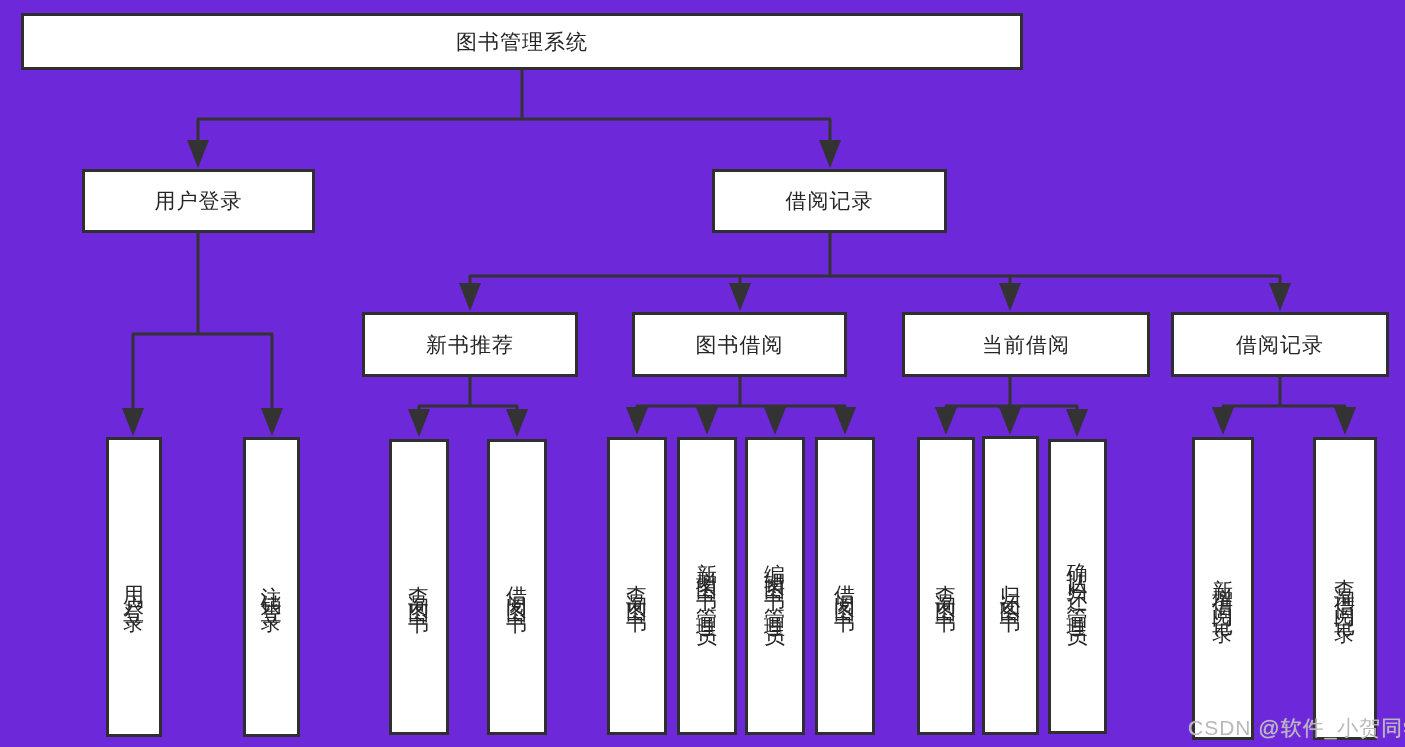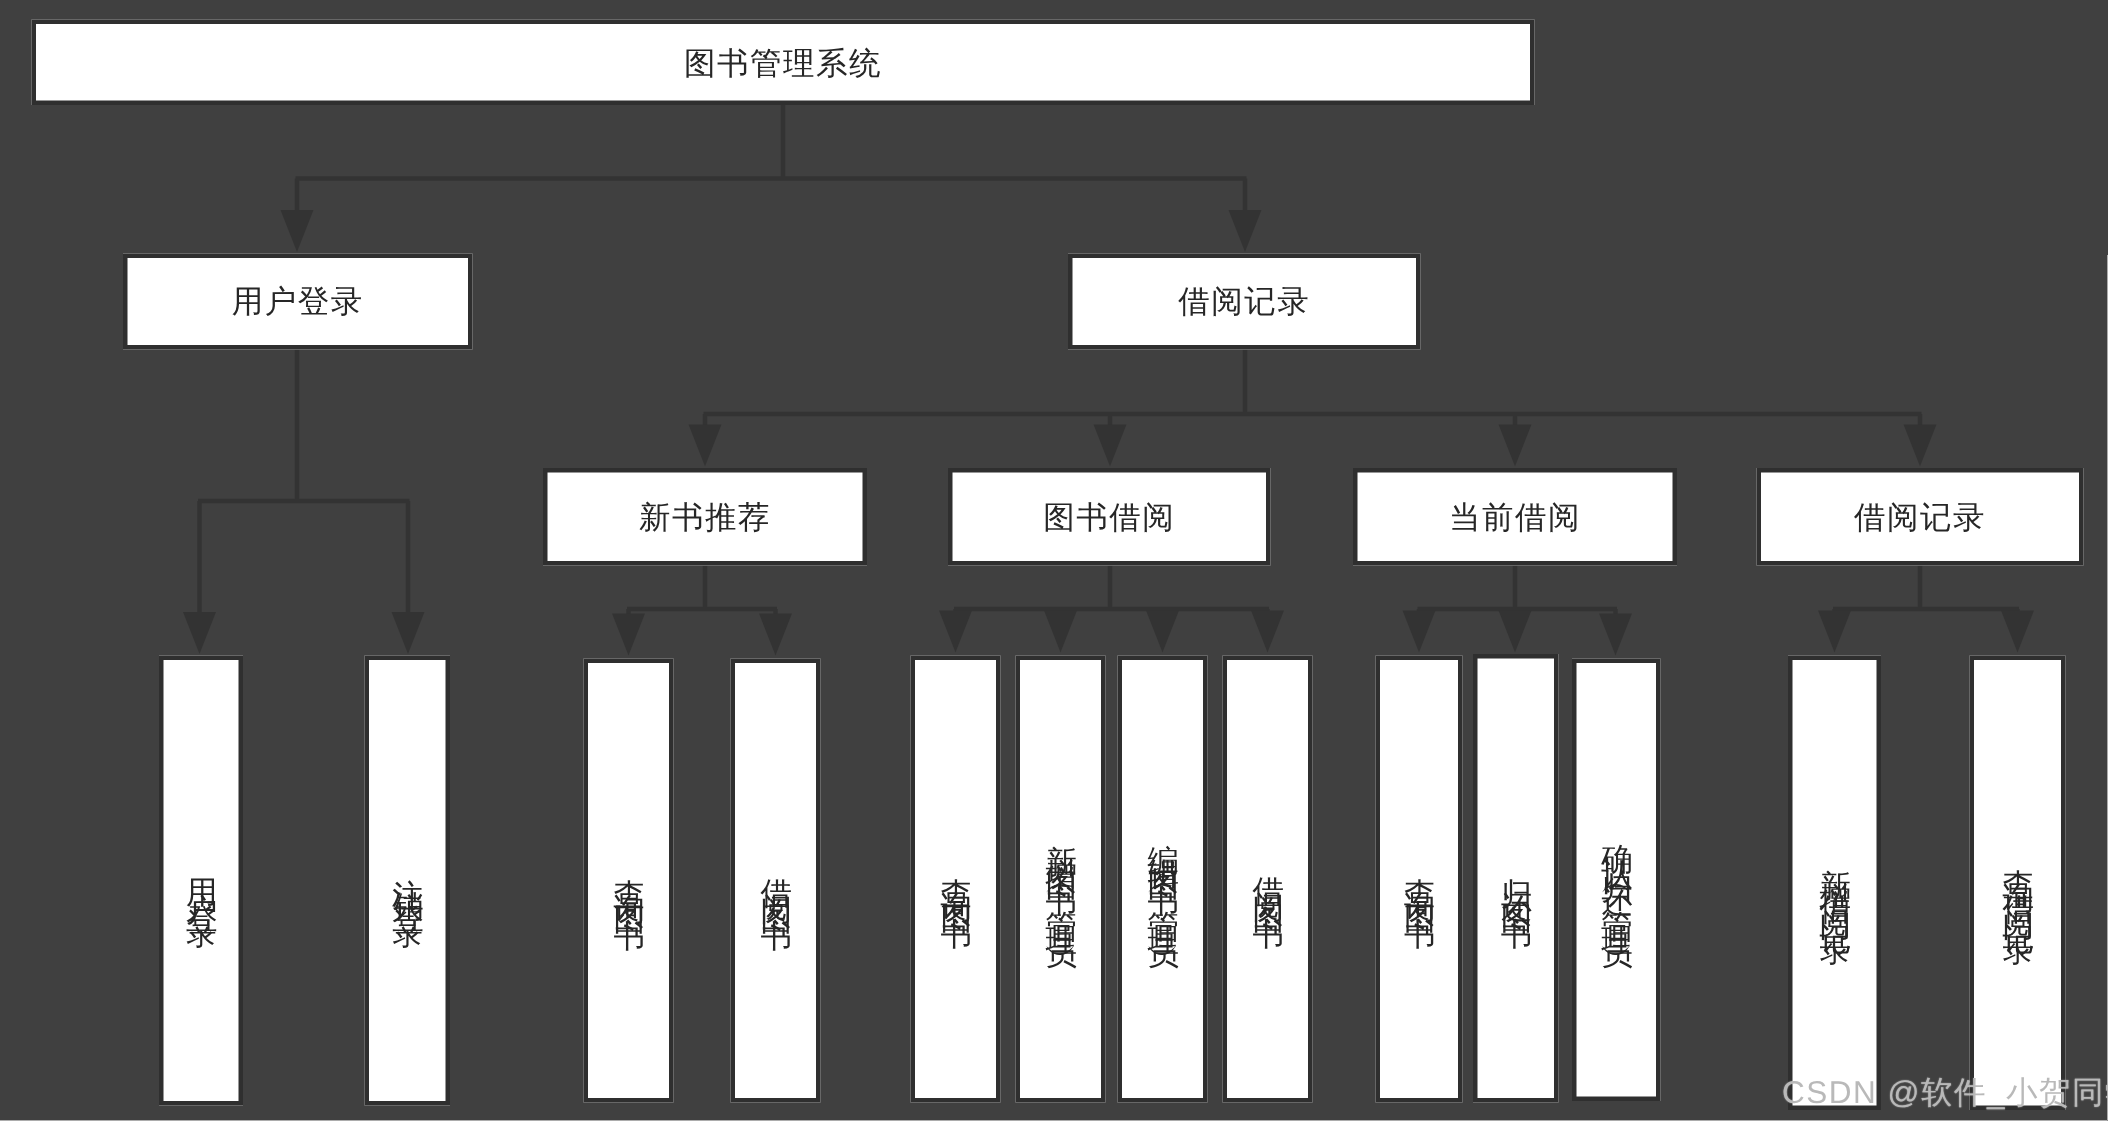--- a/index.html
+++ b/index.html
@@ -1,17 +1,17 @@
 <!DOCTYPE html>
 <html><head>
 <meta charset="utf-8">
 <style>
   html,body{margin:0;padding:0;background:#fff;}
   .canvas{
-    position:relative;width:1405px;height:747px;background:#404040;
+    position:relative;width:1405px;height:747px;background:#6d28d9;
     font-family:"Liberation Sans","DejaVu Sans",sans-serif;color:#262626;
     overflow:hidden;
   }
   .box{
     position:absolute;background:#ffffff;border:3px solid #2f2f2f;
     box-sizing:border-box;display:flex;align-items:center;justify-content:center;
     z-index:2;
   }
   .box.h span{
     font-size:21px;letter-spacing:1px;white-space:nowrap;
@@ -94,21 +94,21 @@
   <div class="box h" style="left:712px;top:169px;width:235px;height:64px">
     <span>借阅记录</span>
   </div>
 
   <div class="box h" style="left:632px;top:312px;width:215px;height:65px">
     <span>图书借阅</span>
   </div>
   <div class="box h" style="left:362px;top:312px;width:216px;height:65px">
     <span>新书推荐</span>
   </div>
-  <div class="box h" style="left:902px;top:312px;width:216px;height:65px">
+  <div class="box h" style="left:902px;top:312px;width:248px;height:65px">
     <span>当前借阅</span>
   </div>
   <div class="box h" style="left:1171px;top:312px;width:218px;height:65px">
     <span>借阅记录</span>
   </div>
 
   <div class="box leaf" style="left:106px;top:437px;width:56px;height:300px">
     <span>用户登录</span>
   </div>
   <div class="box leaf" style="left:243px;top:437px;width:57px;height:300px">

